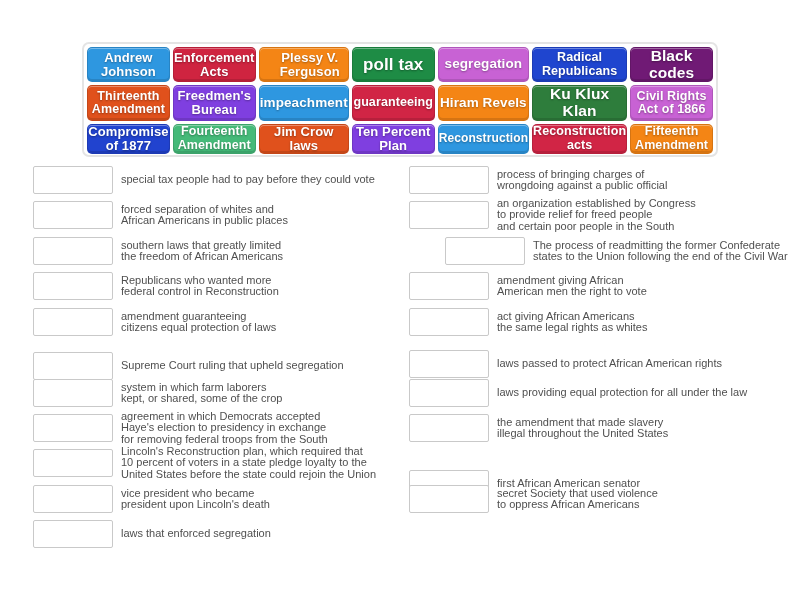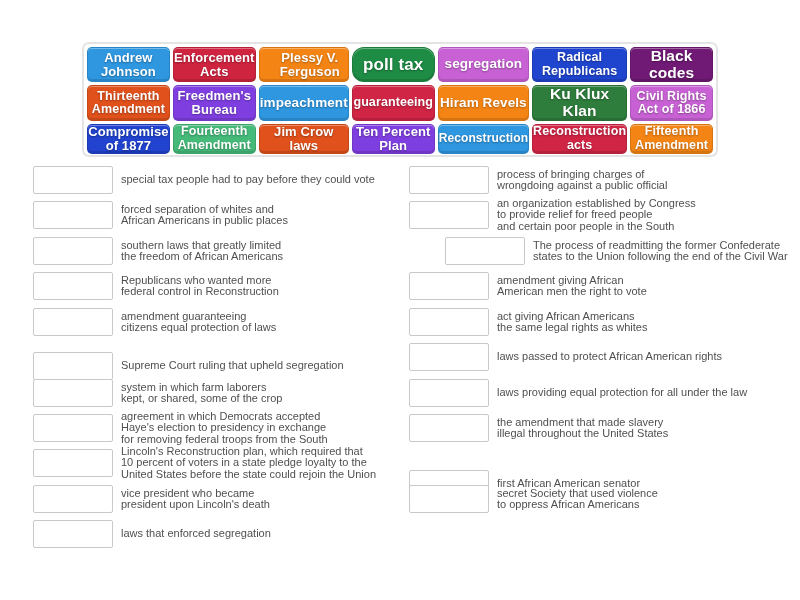--- a/index.html
+++ b/index.html
@@ -42,21 +42,21 @@
 <body>
 
 <div>
   <div class="word-bank" id="word-bank">
       <div class="tile" style="background: rgb(46, 151, 224); font-size: 13px;">Andrew
 Johnson</div>
       <div class="tile" style="background: rgb(207, 36, 64); font-size: 13px;">Enforcement
 Acts</div>
       <div class="tile" style="background: rgb(244, 133, 21); font-size: 13px; padding-left: 12px;">Plessy V.
 Ferguson</div>
-      <div class="tile" style="background: rgb(30, 140, 69); font-size: 17px; border-radius: 12px;">poll tax</div>
+      <div class="tile" style="background: rgb(30, 140, 69); font-size: 17px;">poll tax</div>
       <div class="tile" style="background: rgb(200, 98, 212); font-size: 13.5px;">segregation</div>
       <div class="tile" style="background: rgb(31, 69, 207); font-size: 12.5px;">Radical
 Republicans</div>
       <div class="tile" style="background: #701a75; font-size: 15.5px;">Black codes</div>
       <div class="tile" style="background: rgb(224, 81, 28); font-size: 12.5px;">Thirteenth
 Amendment</div>
       <div class="tile" style="background: rgb(127, 63, 224); font-size: 13px;">Freedmen's
 Bureau</div>
       <div class="tile" style="background: rgb(46, 151, 224); font-size: 13.5px;">impeachment</div>
       <div class="tile" style="background: rgb(209, 37, 69); font-size: 12.5px;">guaranteeing</div>
@@ -152,21 +152,21 @@
       <div class="def-row right" style="top: 272px;">
         <div class="slot"></div>
         <div class="def-text">amendment giving African
 American men the right to vote</div>
       </div>
       <div class="def-row right" style="top: 308px;">
         <div class="slot"></div>
         <div class="def-text">act giving African Americans
 the same legal rights as whites</div>
       </div>
-      <div class="def-row right" style="top: 343px;">
+      <div class="def-row right" style="top: 350px;">
         <div class="slot"></div>
         <div class="def-text">laws passed to protect African American rights</div>
       </div>
       <div class="def-row right" style="top: 379px;">
         <div class="slot"></div>
         <div class="def-text">laws providing equal protection for all under the law</div>
       </div>
       <div class="def-row right" style="top: 414px;">
         <div class="slot"></div>
         <div class="def-text">the amendment that made slavery

